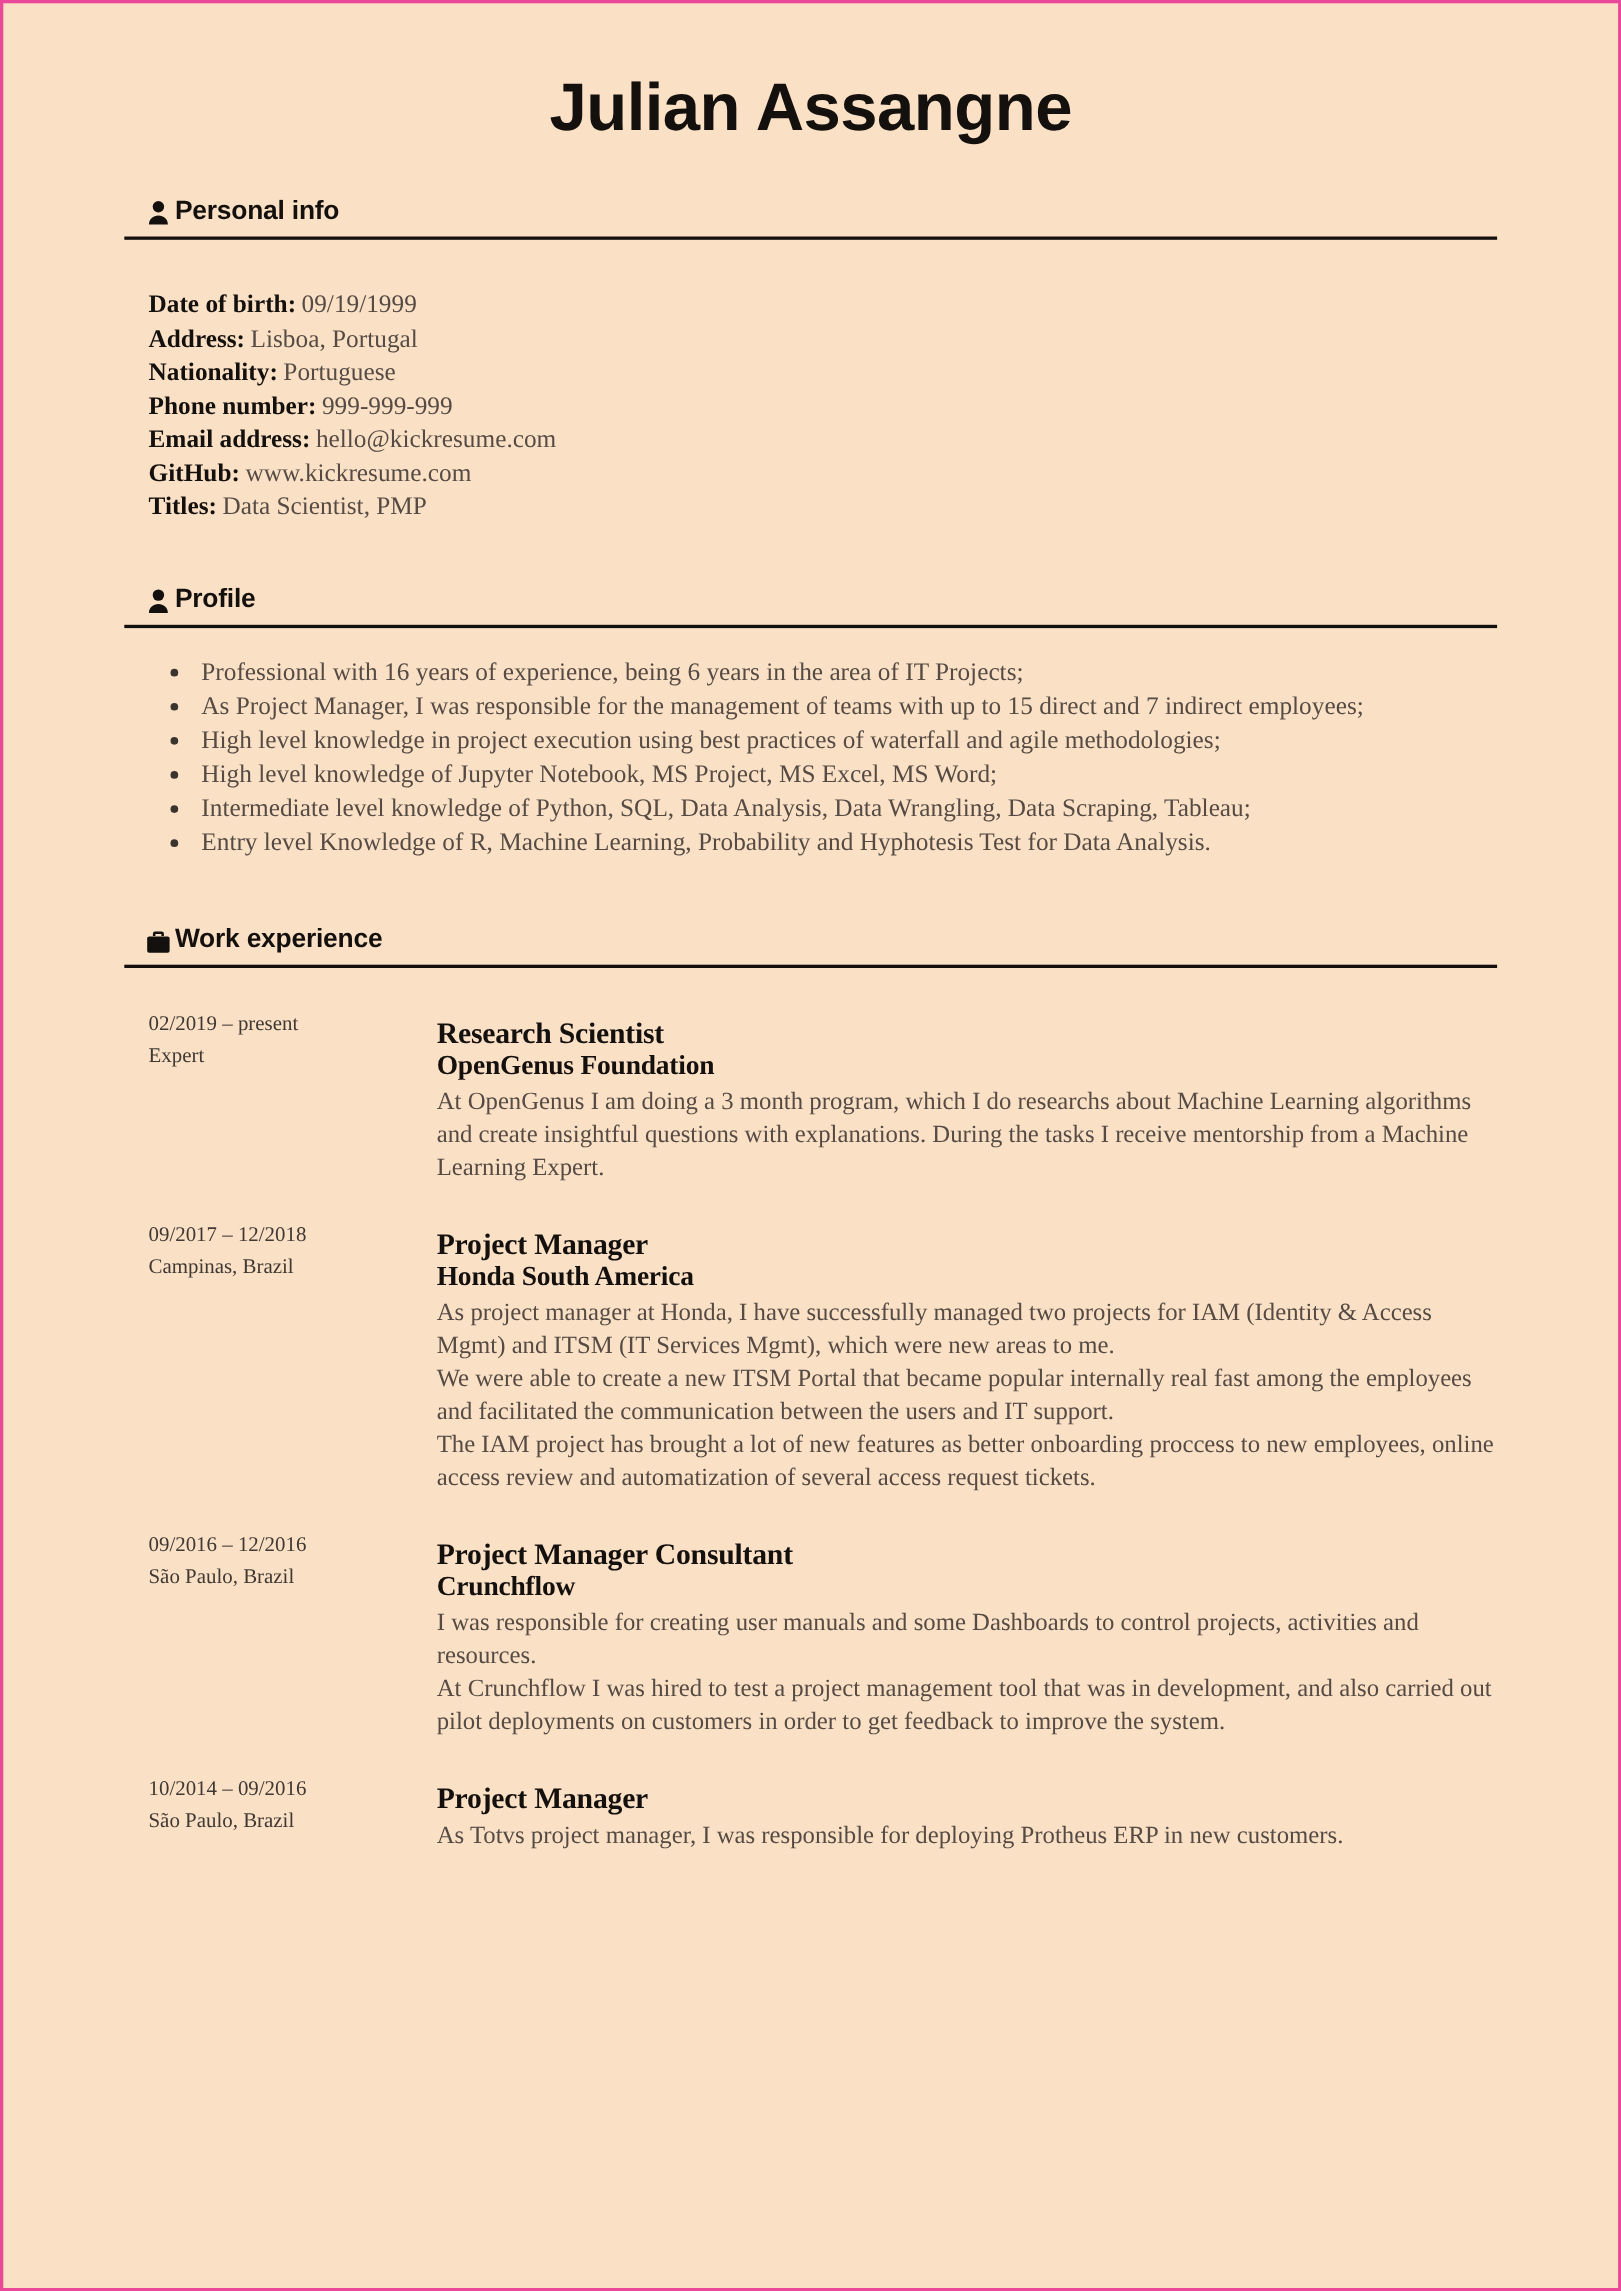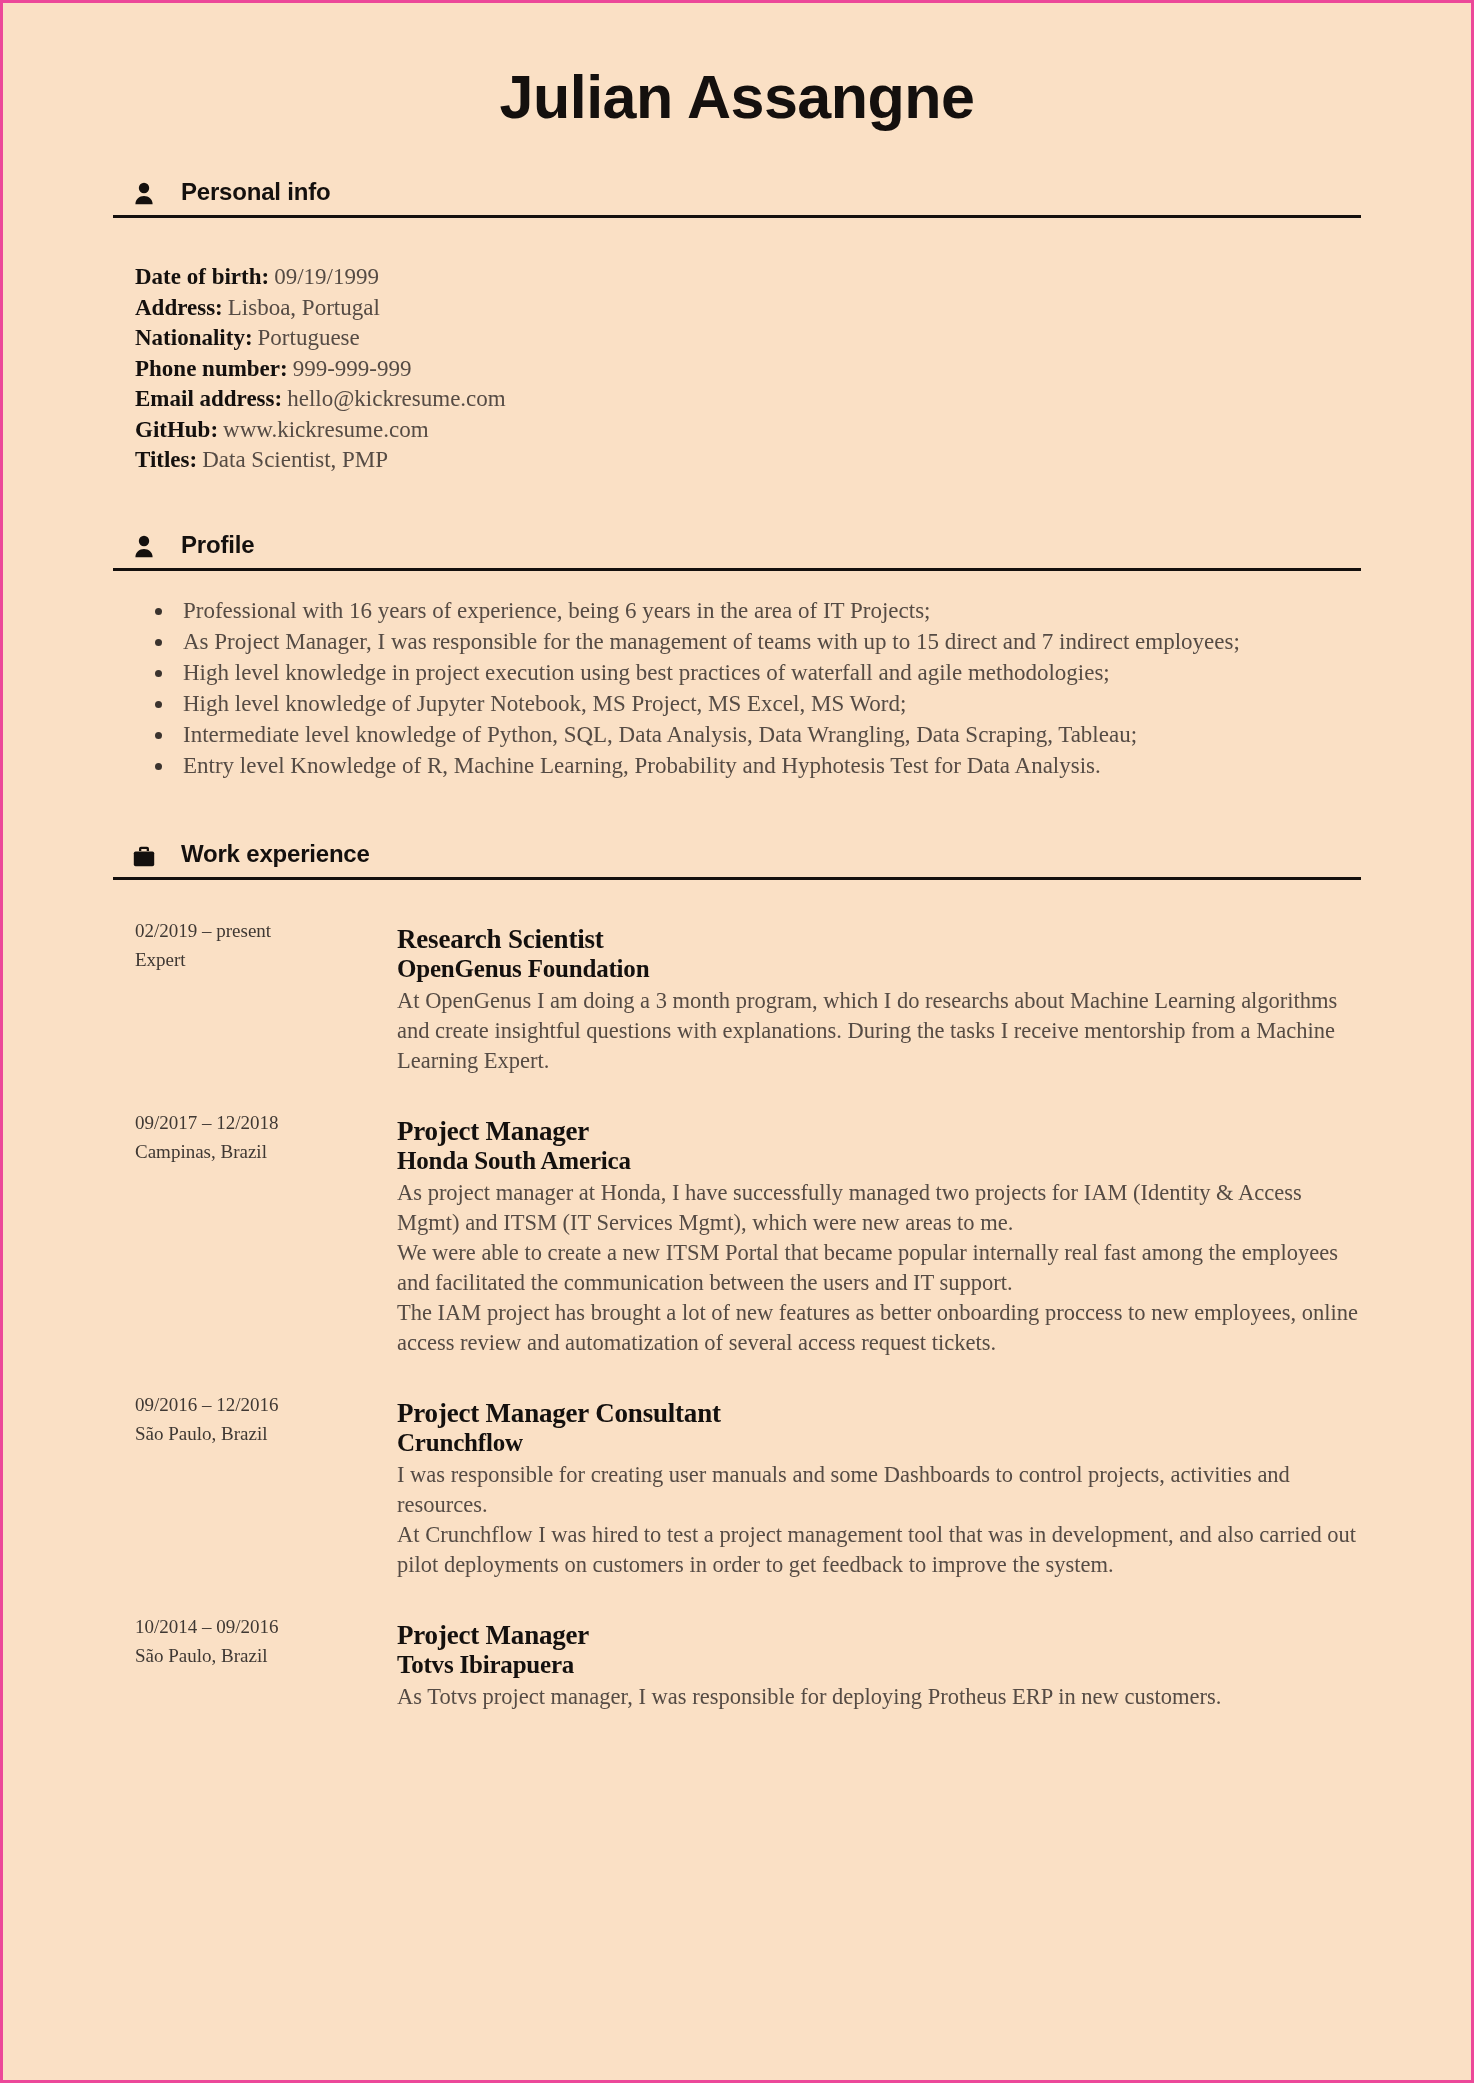--- a/index.html
+++ b/index.html
@@ -38,21 +38,21 @@
     line-height: 1.05;
   }
 
   
   .section {
     margin-top: 0;
   }
   .section-head {
     display: flex;
     align-items: center;
-    gap: 26px;
+    gap: 4px;
     padding-left: 20px;
   }
   .sec-icon {
     display: inline-flex;
     align-items: flex-end;
     justify-content: center;
     width: 22px;
     height: 26px;
     color: #14100e;
     flex: 0 0 auto;
@@ -287,21 +287,20 @@
           </div>
         </div>
 
         <div class="job">
           <div class="job-meta">
             <div class="job-date">10/2014 – 09/2016</div>
             <div class="job-place">São Paulo, Brazil</div>
           </div>
           <div class="job-body">
             <div class="job-title">Project Manager</div>
-            <div class="job-company">Totvs Ibirapuera</div>
             <div class="job-desc">
               <p>As Totvs project manager, I was responsible for deploying Protheus ERP in new customers.</p>
             </div>
           </div>
         </div>
 
       </div>
     </div>
 
   </div>

